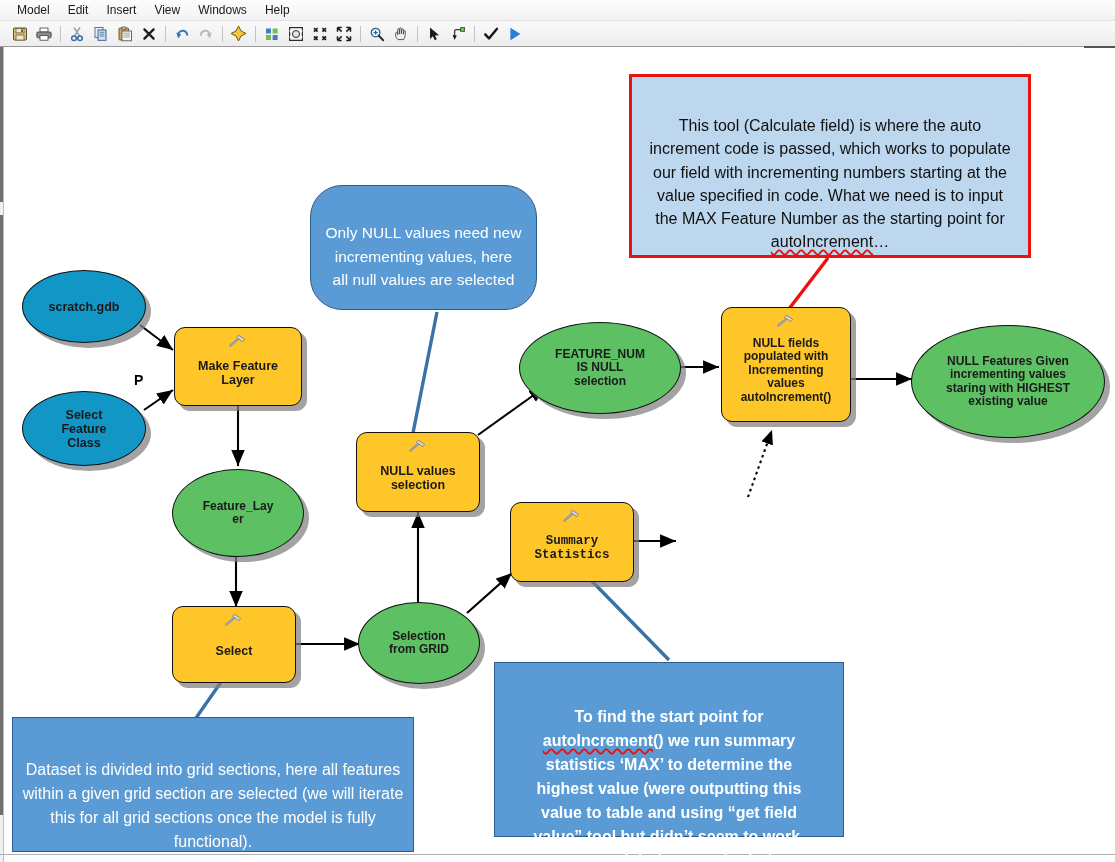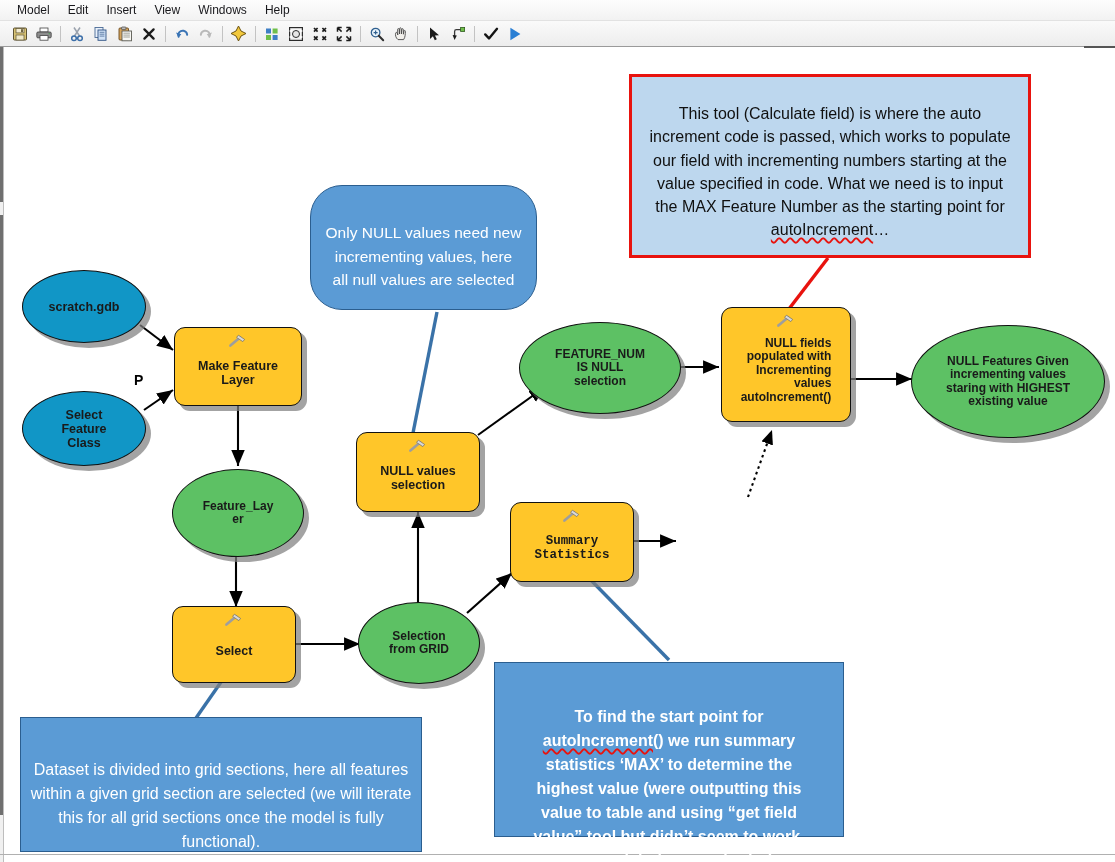--- a/index.html
+++ b/index.html
@@ -467,21 +467,21 @@
   <div class="node node-tool" style="left:510px; top:502px; width:124px; height:80px;font-family:Liberation Mono, monospace;">
     <svg class="hammer" viewBox="0 0 22 16">
       <path d="M3.4 12.6 L13 4.4" stroke="#9e9e9e" stroke-width="2.6" stroke-linecap="round"></path>
       <path d="M11.4 2.2 L17.6 6.4 L15.8 8.6 L9.6 4.4 Z" fill="#d8d8d8" stroke="#6b6b6b" stroke-width=".7"></path>
     </svg>
     <span>Summary
 Statistics</span>
   </div>
 
 
-  <div class="node node-tool" style="left:721px; top:307px; width:130px; height:115px;text-align:right;">
+  <div class="node node-tool" style="left:721px; top:307px; width:130px; height:115px;">
     <svg class="hammer" viewBox="0 0 22 16">
       <path d="M3.4 12.6 L13 4.4" stroke="#9e9e9e" stroke-width="2.6" stroke-linecap="round"></path>
       <path d="M11.4 2.2 L17.6 6.4 L15.8 8.6 L9.6 4.4 Z" fill="#d8d8d8" stroke="#6b6b6b" stroke-width=".7"></path>
     </svg>
     <span style="font-size:12px;">NULL fields
 populated with
 Incrementing
 values
 autoIncrement()</span>
   </div>
@@ -491,28 +491,28 @@
 incrementing values
 staring with HIGHEST
 existing value</span>
   </div>
 
   <div class="anno anno-blue" style="left:310px; top:185px; width:227px; height:125px; padding:12px 14px;
               font-size:15.5px; line-height:1.5;border-radius:32px;">
     <span>Only NULL values need new incrementing values, here all null values are selected</span>
   </div>
 
-  <div class="anno anno-light" style="left:629px; top:74px; width:402px; height:184px; padding:2px 16px;
+  <div class="anno anno-light" style="left:629px; top:74px; width:402px; height:184px; padding:14px 16px;
               font-size:16px; line-height:1.45;">
     <span>This tool (Calculate field) is where the auto increment code is passed, which works to populate our field with incrementing numbers starting at the value specified in code. What we need is to input the MAX Feature Number as the starting point for </span><span class="sq-red">autoIncrement</span><span>…</span>
   </div>
 
   <div class="anno anno-blue" style="left:494px; top:662px; width:350px; height:175px; padding:18px 30px;
               font-size:16px; line-height:1.5;font-weight:bold;">
     <span>To find the start point for </span><span class="sq-red">autoIncrement</span><span>() we run summary statistics ‘MAX’ to determine the highest value (were outputting this value to table and using “get field value” tool but didn’t seem to work, may revisit that </span><span class="sq-red">meathod</span><span>…)</span>
   </div>
 
-  <div class="anno anno-blue" style="left:20px; top:717px; width:402px; height:135px; padding:16px 4px;
+  <div class="anno anno-blue" style="left:12px; top:717px; width:402px; height:135px; padding:16px 4px;
               font-size:16px; line-height:1.5;">
     <span>Dataset is divided into grid sections, here all features within a given grid section are selected (we will iterate this for all grid sections once the model is fully functional).</span>
   </div>
 
 </div>
 
 </body></html>

